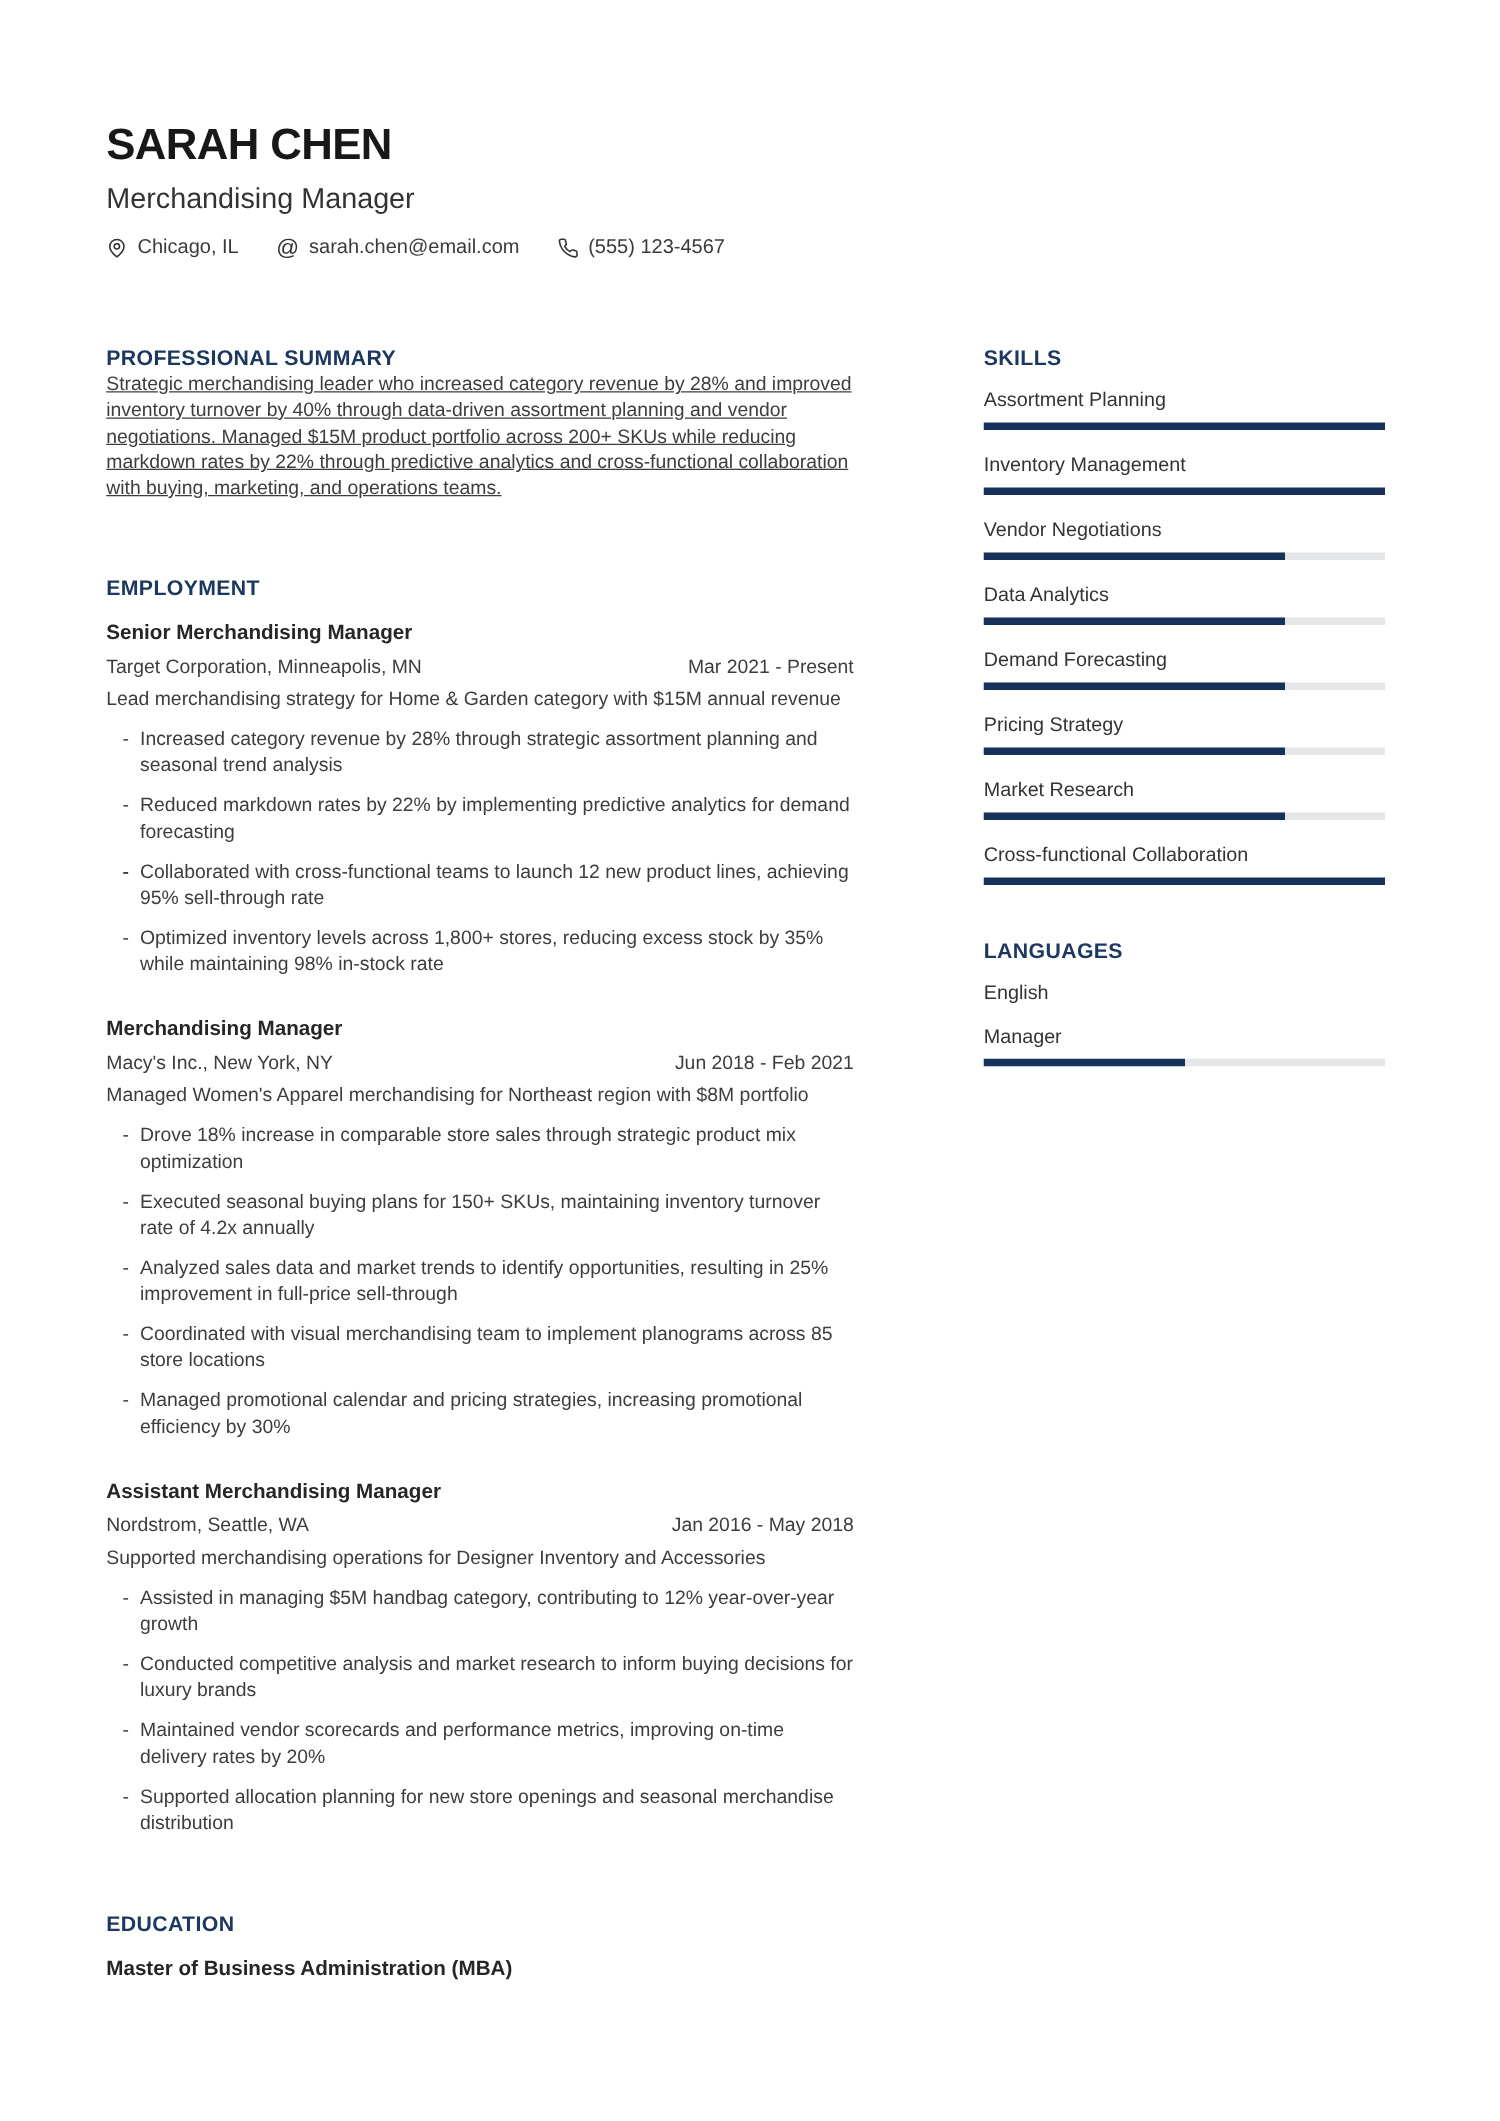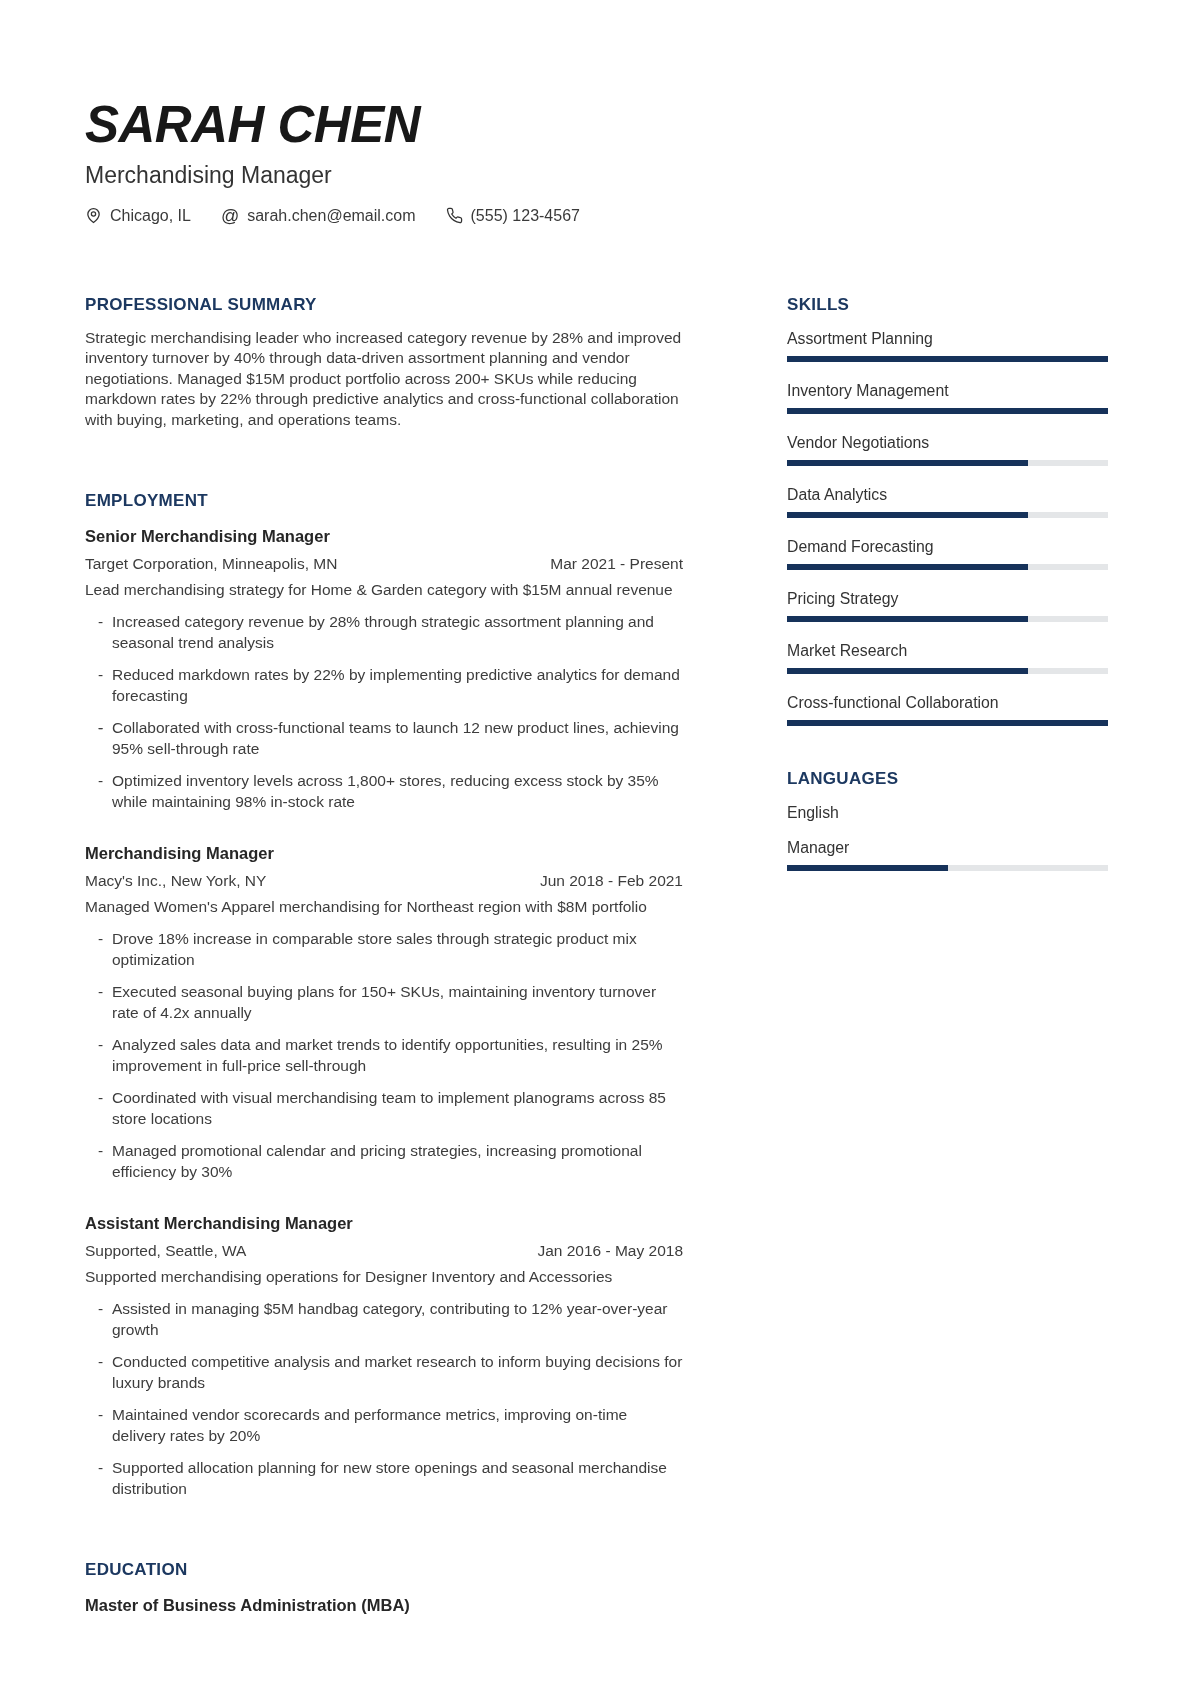--- a/index.html
+++ b/index.html
@@ -19,22 +19,22 @@
     overflow:hidden;
   }
   .page{
     position:relative;
     width:1200px; height:1697px;
     padding:97px 92px 0 85px;
     background:#fff;
   }
   
   .name{
-    font-size:51px; line-height:1.08; font-weight:700;
-    letter-spacing:-0.5px; color:var(--name);font-style:italic;
+    font-size:35px; line-height:1.08; font-weight:700;
+    letter-spacing:-0.5px; color:var(--name);
   }
   .job-subtitle{
     margin-top:10px; font-size:23px; line-height:1.2; color:#333;
     font-weight:400;
   }
   .contact-row{
     margin-top:17px; display:flex; align-items:center; gap:30px;
     font-size:16px; color:#3a3a3a;
   }
   .contact-item{ display:flex; align-items:center; gap:8px; }
@@ -43,21 +43,21 @@
   
   .columns{ display:flex; justify-content:space-between; margin-top:69px; }
   .left-col{ width:598px; }
   .right-col{ width:321px; }
   .section-heading{
     font-size:17px; font-weight:700; letter-spacing:0.3px;
     line-height:22px; color:var(--navy);
   }
   
   .summary-text{
-    margin-top:12px; font-size:15.5px; line-height:20.6px; color:var(--body);
+    font-size:15.5px; line-height:20.6px; color:var(--body);text-decoration:underline;
   }
   
   .employment-section{ margin-top:59px; }
   .job{ margin-top:30px; }
   .job:first-of-type{ margin-top:13px; }
   .job-title{ font-size:16.5px; font-weight:700; line-height:22px; color:var(--dark); }
   .company-row{
     display:flex; justify-content:space-between; align-items:baseline;
     margin-top:6px; font-size:15.5px; line-height:21px; color:var(--body);
   }
@@ -151,21 +151,21 @@
             <div class="bullet"><span class="dash">-</span><span>Executed seasonal buying plans for 150+ SKUs, maintaining inventory turnover rate of 4.2x annually</span></div>
             <div class="bullet"><span class="dash">-</span><span>Analyzed sales data and market trends to identify opportunities, resulting in 25% improvement in full-price sell-through</span></div>
             <div class="bullet"><span class="dash">-</span><span>Coordinated with visual merchandising team to implement planograms across 85 store locations</span></div>
             <div class="bullet"><span class="dash">-</span><span>Managed promotional calendar and pricing strategies, increasing promotional efficiency by 30%</span></div>
           </div>
         </article>
 
         <article class="job">
           <div class="job-title">Assistant Merchandising Manager</div>
           <div class="company-row">
-            <span>Supported, Seattle, WA</span>
+            <span>Nordstrom, Seattle, WA</span>
             <span>Jan 2016 - May 2018</span>
           </div>
           <div class="job-lead">Supported merchandising operations for Designer Inventory and Accessories</div>
           <div class="bullets">
             <div class="bullet"><span class="dash">-</span><span>Assisted in managing $5M handbag category, contributing to 12% year-over-year growth</span></div>
             <div class="bullet"><span class="dash">-</span><span>Conducted competitive analysis and market research to inform buying decisions for luxury brands</span></div>
             <div class="bullet"><span class="dash">-</span><span>Maintained vendor scorecards and performance metrics, improving on-time delivery rates by 20%</span></div>
             <div class="bullet"><span class="dash">-</span><span>Supported allocation planning for new store openings and seasonal merchandise distribution</span></div>
           </div>
         </article>

